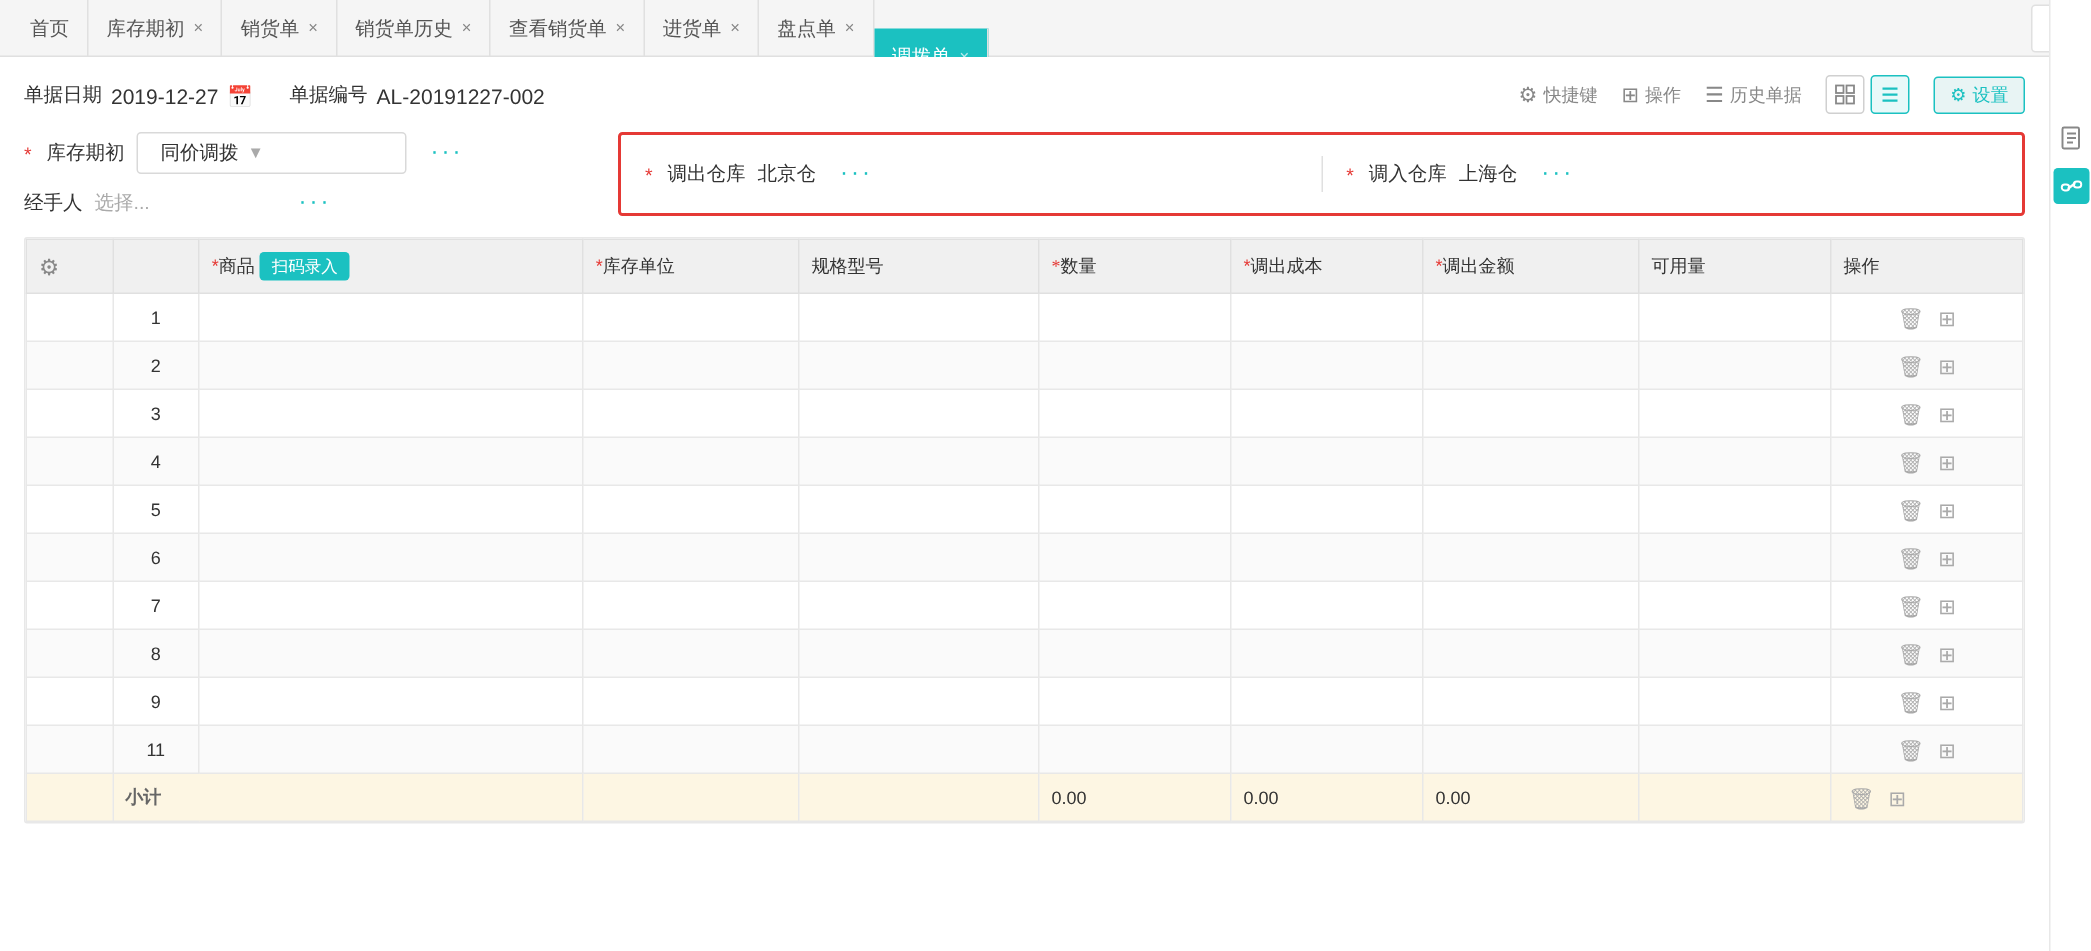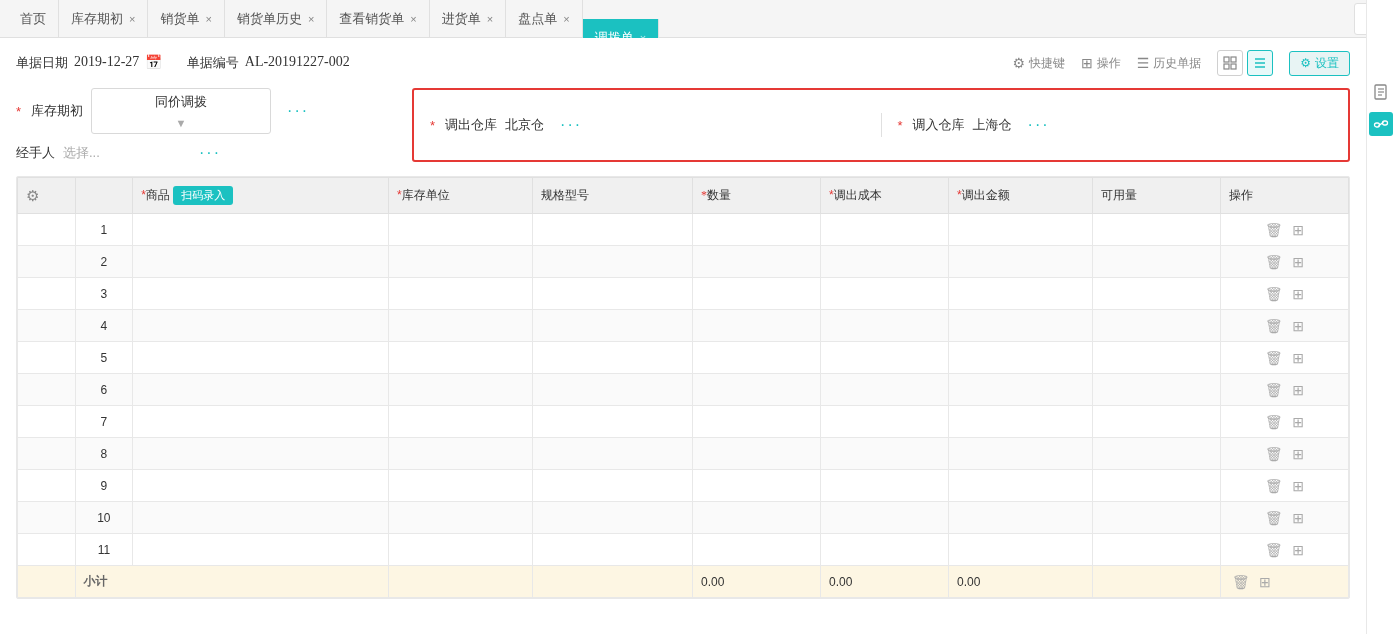--- a/index.html
+++ b/index.html
@@ -62,23 +62,22 @@
 
     
     .header-row {
       display: flex;
       align-items: center;
       margin-bottom: 12px;
       gap: 24px;
     }
     .field-group {
       display: flex;
-      align-items: flex-start;
+      align-items: flex-end;
       gap: 6px;
-      font-family: Liberation Serif, serif;
     }
     .field-label { color: #333; font-size: 13px; }
     .field-value { color: #333; font-size: 14px; }
     .date-icon {
       color: #1bc1c1;
       cursor: pointer;
       font-size: 14px;
     }
     .header-actions {
       margin-left: auto;
@@ -155,25 +154,24 @@
       display: flex;
       align-items: center;
       gap: 8px;
     }
     .form-field-select {
       display: flex;
       align-items: center;
       gap: 6px;
       border: 1px solid #d9d9d9;
       border-radius: 3px;
-      padding: 4px 0;
+      padding: 4px 15px;
       min-width: 180px;
       background: #fff;
       cursor: pointer;
-      flex-direction: column;
     }
     .form-field-select .arrow { color: #aaa; font-size: 11px; }
     .person-select {
       display: flex;
       align-items: center;
       gap: 6px;
       color: #aaa;
       cursor: pointer;
       min-width: 120px;
     }
@@ -593,35 +591,20 @@
       <td class="col-cost"></td>
       <td class="col-amount"></td>
       <td class="col-available"></td>
       <td class="col-ops">
         <span class="op-icon" title="删除">🗑</span>
         <span class="op-icon" title="复制">⊞</span>
       </td>
     </tr>
                 <tr>
       <td class="row-num"></td>
-      <td class="row-num">10</td>
-      <td class="col-product"></td>
-      <td class="col-unit"></td>
-      <td class="col-spec"></td>
-      <td class="col-qty"></td>
-      <td class="col-cost"></td>
-      <td class="col-amount"></td>
-      <td class="col-available"></td>
-      <td class="col-ops">
-        <span class="op-icon" title="删除">🗑</span>
-        <span class="op-icon" title="复制">⊞</span>
-      </td>
-    </tr>
-                <tr>
-      <td class="row-num"></td>
       <td class="row-num">11</td>
       <td class="col-product"></td>
       <td class="col-unit"></td>
       <td class="col-spec"></td>
       <td class="col-qty"></td>
       <td class="col-cost"></td>
       <td class="col-amount"></td>
       <td class="col-available"></td>
       <td class="col-ops">
         <span class="op-icon" title="删除">🗑</span>

